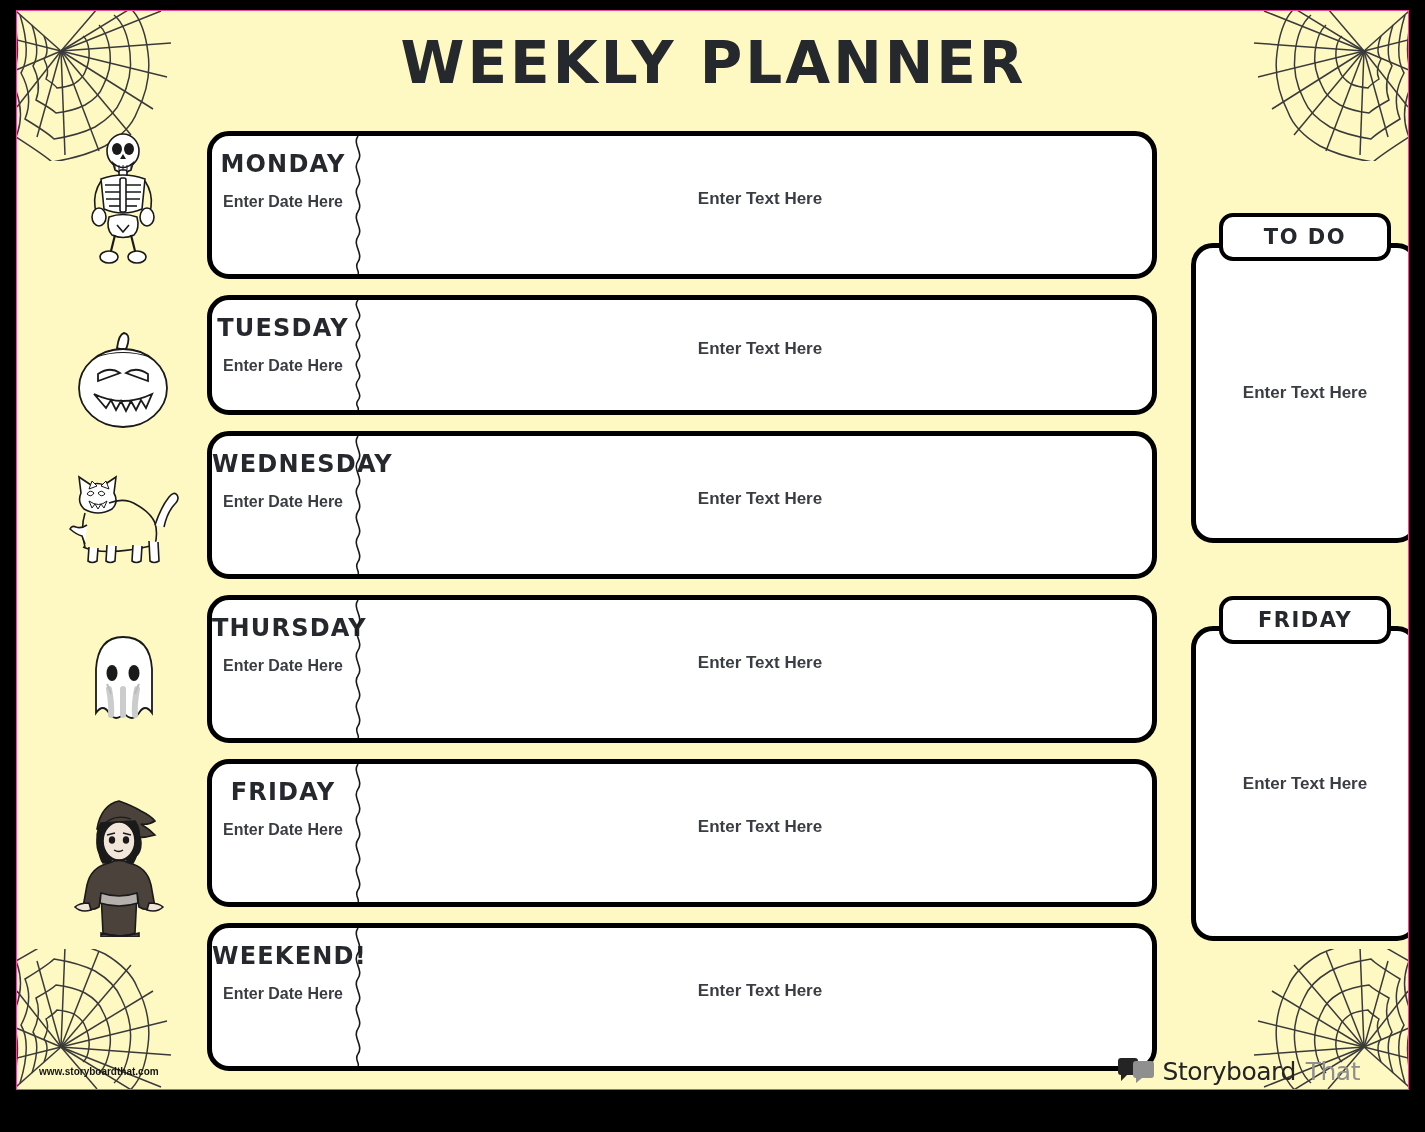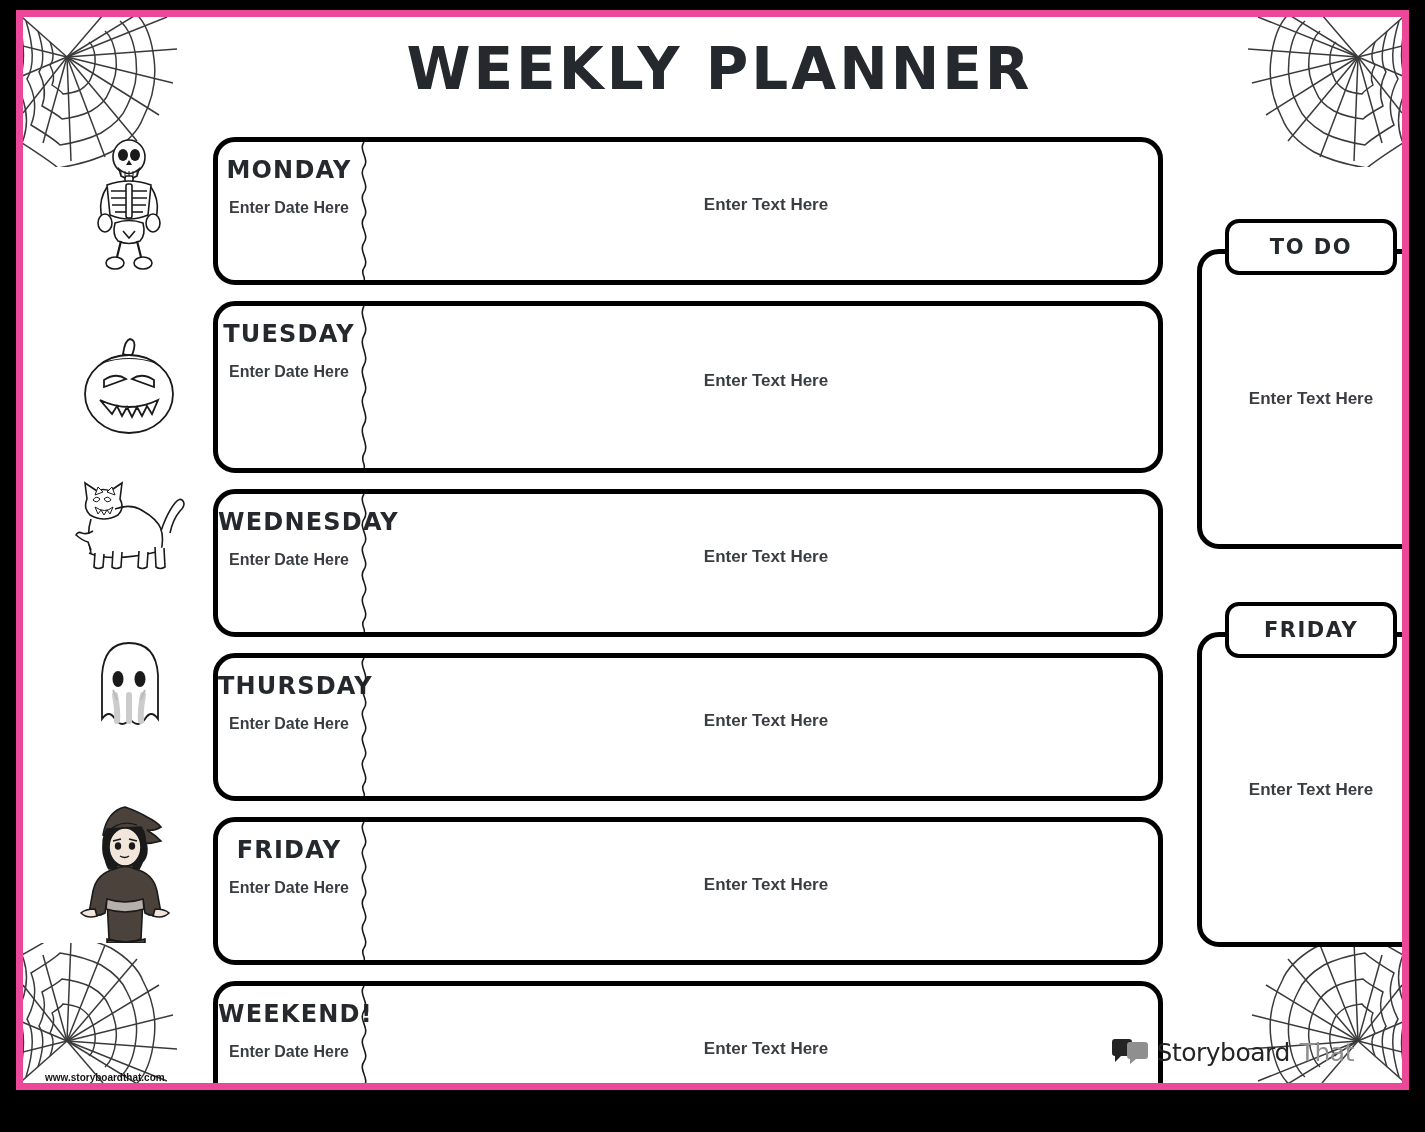--- a/index.html
+++ b/index.html
@@ -21,22 +21,22 @@
     background: #000000;
   }
 
   
   #sheet {
     position: absolute;
     left: 16px;
     top: 10px;
     width: 1393px;
     height: 1080px;
-    background: #ffffff;
-    border: 7px solid #ec4899;
+    background: #fef9c3;
+    border: 1px solid #ec4899;
     box-sizing: border-box;
     overflow: hidden;
   }
 
   
   .web {
     position: absolute;
     pointer-events: none;
   }
   .web-tl { left: 0px;   top: 0px;   width: 165px; height: 150px; }
@@ -153,21 +153,21 @@
   .panel {
     position: absolute;
     left: 1174px;
     width: 228px;
   }
   .panel-tab {
     position: absolute;
     left: 28px;
     top: 0;
     width: 172px;
-    height: 56px;
+    height: 48px;
     border: 4px solid #000000;
     border-radius: 14px;
     background: #ffffff;
     box-sizing: border-box;
     z-index: 3;
     display: flex;
     align-items: center;
     justify-content: center;
   }
   .panel-tab span {
@@ -210,21 +210,21 @@
     font-family: "Liberation Sans", sans-serif;
     font-weight: bold;
     font-size: 10px;
     color: #141414;
     letter-spacing: 0px;
     z-index: 5;
   }
   #brand {
     position: absolute;
     right: 48px;
-    top: 1018px;
+    top: 1043px;
     height: 34px;
     display: flex;
     align-items: center;
     z-index: 5;
   }
   #brand .bubbles { margin-right: 7px; }
   #brand .bword {
     font-family: "DejaVu Sans", sans-serif;
     font-size: 25px;
     color: #242424;
@@ -457,21 +457,21 @@
           <div class="day-date">Enter Date Here</div>
         </div>
         <svg class="day-wave" viewBox="0 0 20 148" preserveAspectRatio="none">
           <path d="M10,0 C4,9 16,18 10,27 C4,36 16,45 10,54 C4,63 16,72 10,81 C4,90 16,99 10,108 C4,117 16,126 10,135 C6,141 12,145 10,148" fill="none" stroke="#1a1a1a" stroke-width="1.6"></path>
         </svg>
         <div class="day-text">
           <span>Enter Text Here</span>
         </div>
       </div>
 
-      <div class="day-row" style="height:172px">
+      <div class="day-row" style="height:120px">
         <div class="day-left">
           <div class="day-name">TUESDAY</div>
           <div class="day-date">Enter Date Here</div>
         </div>
         <svg class="day-wave" viewBox="0 0 20 148" preserveAspectRatio="none">
           <path d="M10,0 C4,9 16,18 10,27 C4,36 16,45 10,54 C4,63 16,72 10,81 C4,90 16,99 10,108 C4,117 16,126 10,135 C6,141 12,145 10,148" fill="none" stroke="#1a1a1a" stroke-width="1.6"></path>
         </svg>
         <div class="day-text">
           <span>Enter Text Here</span>
         </div>

